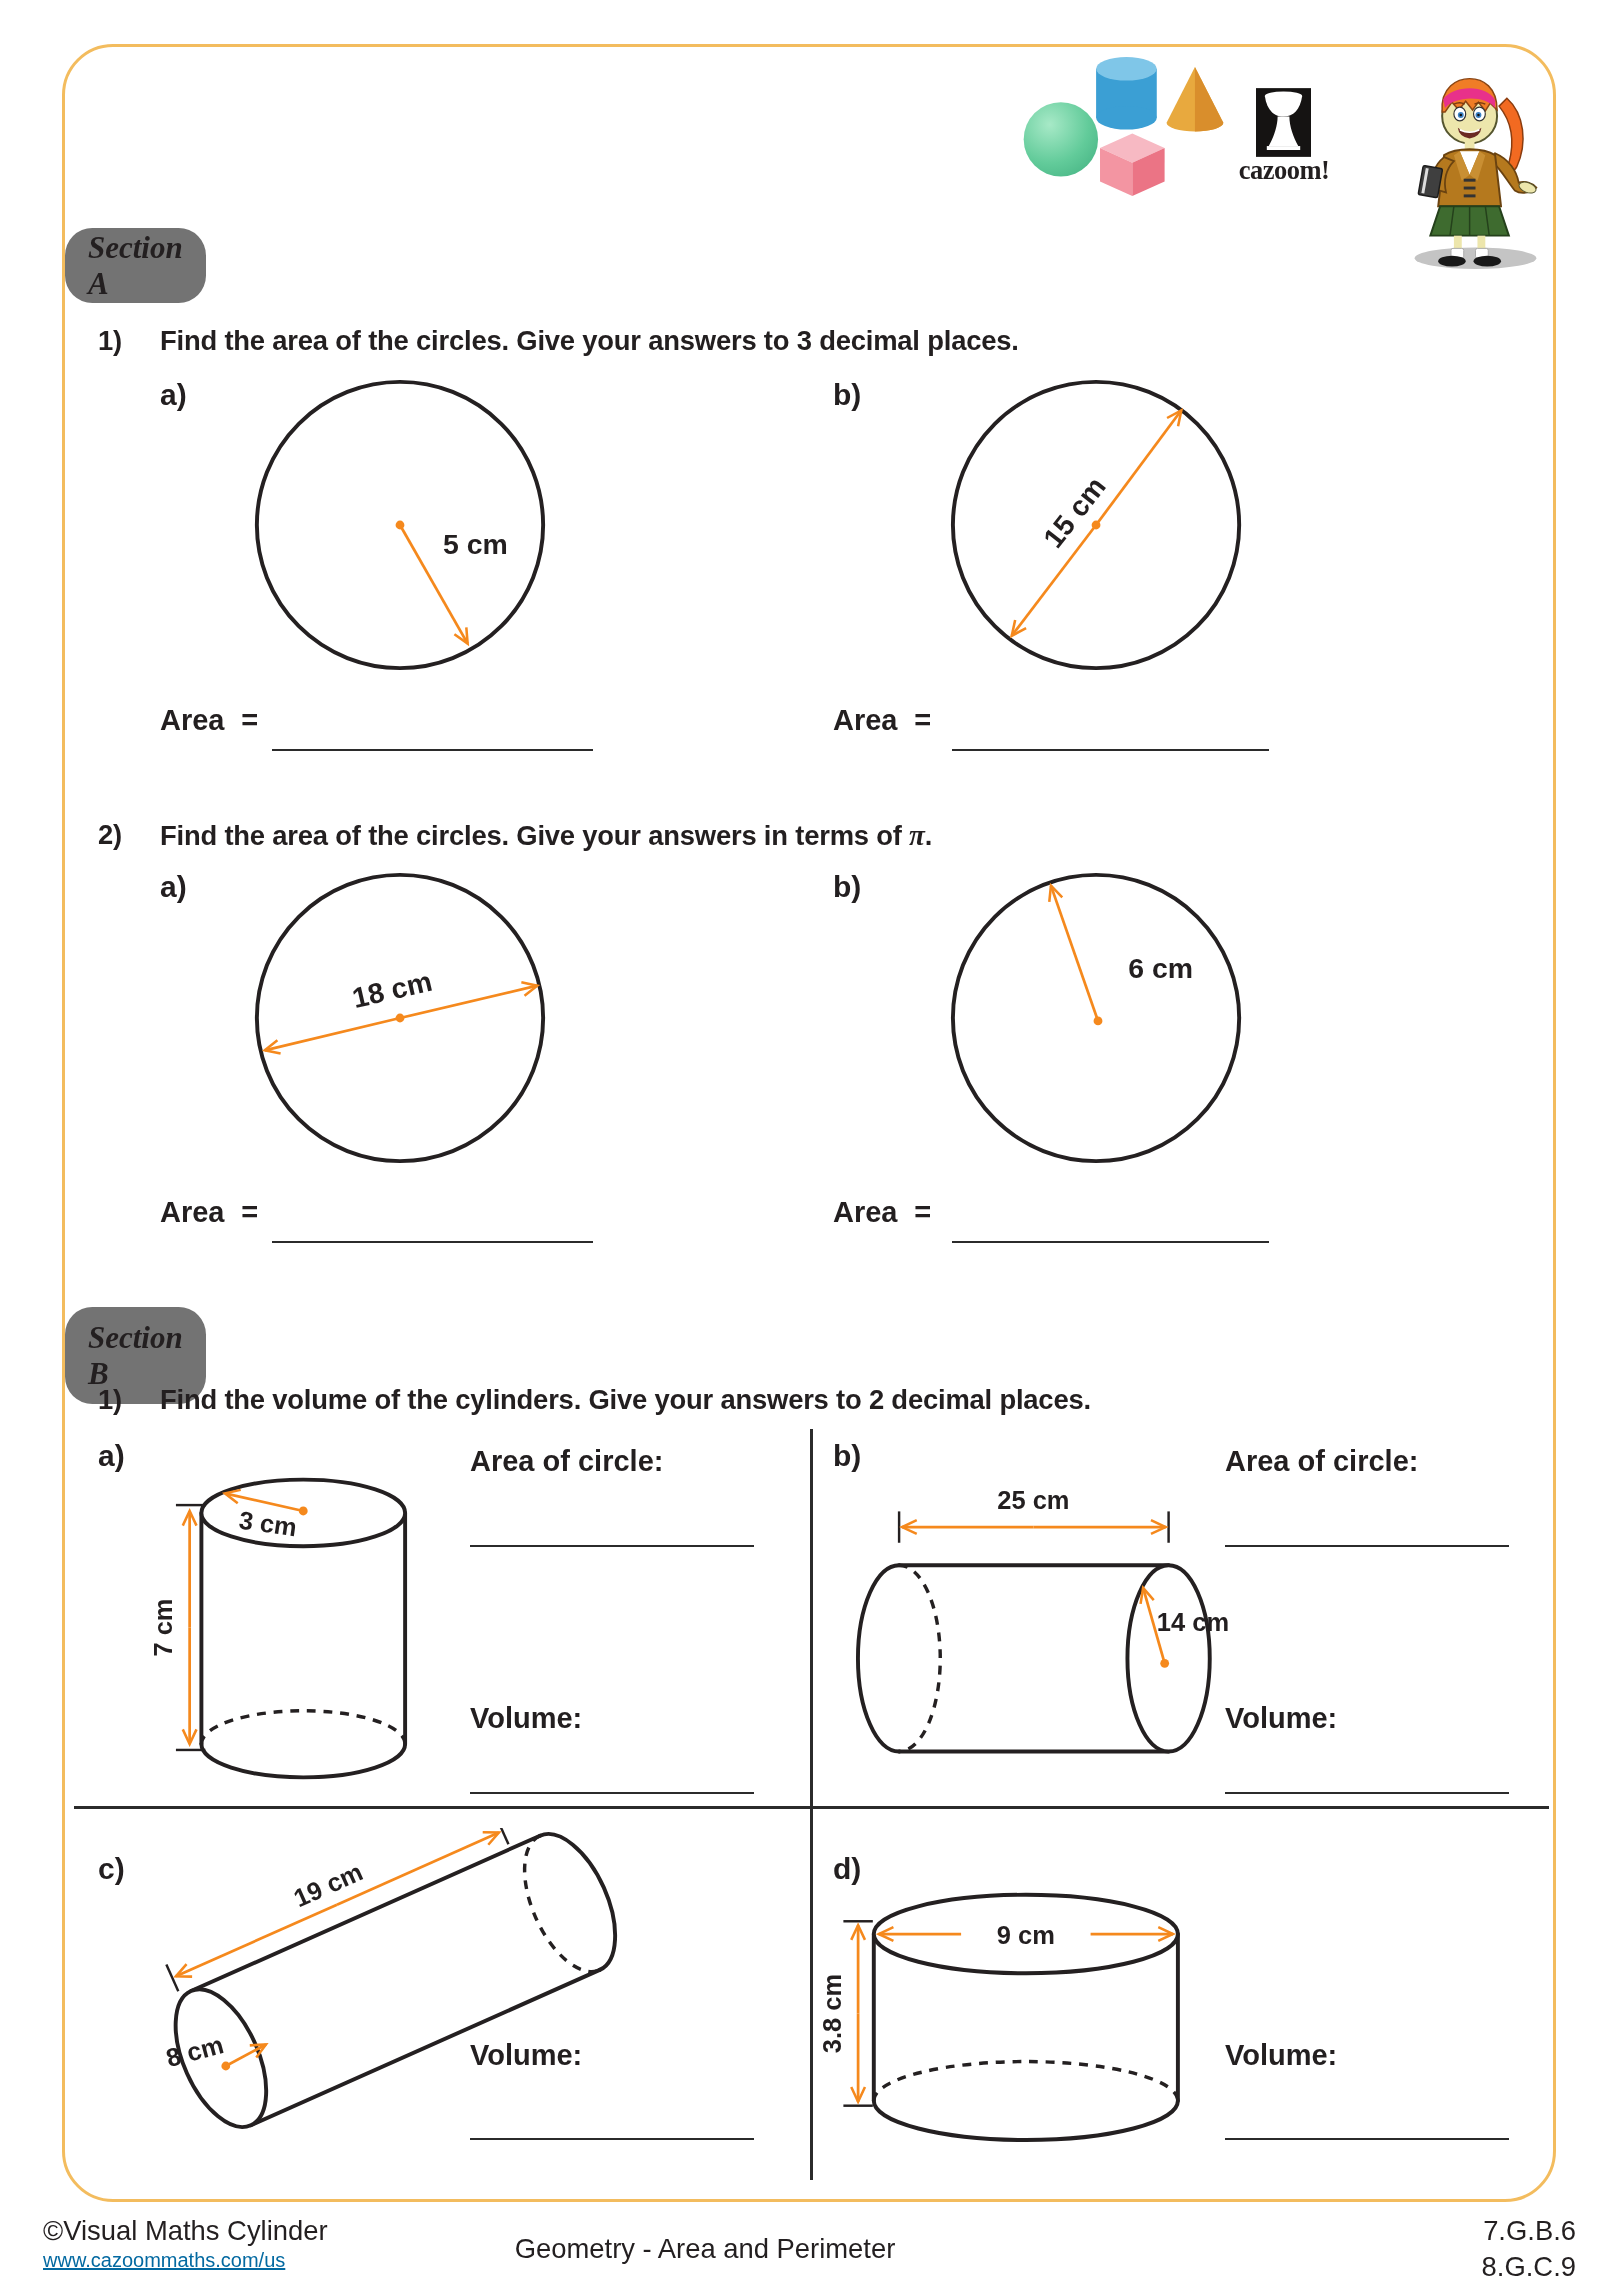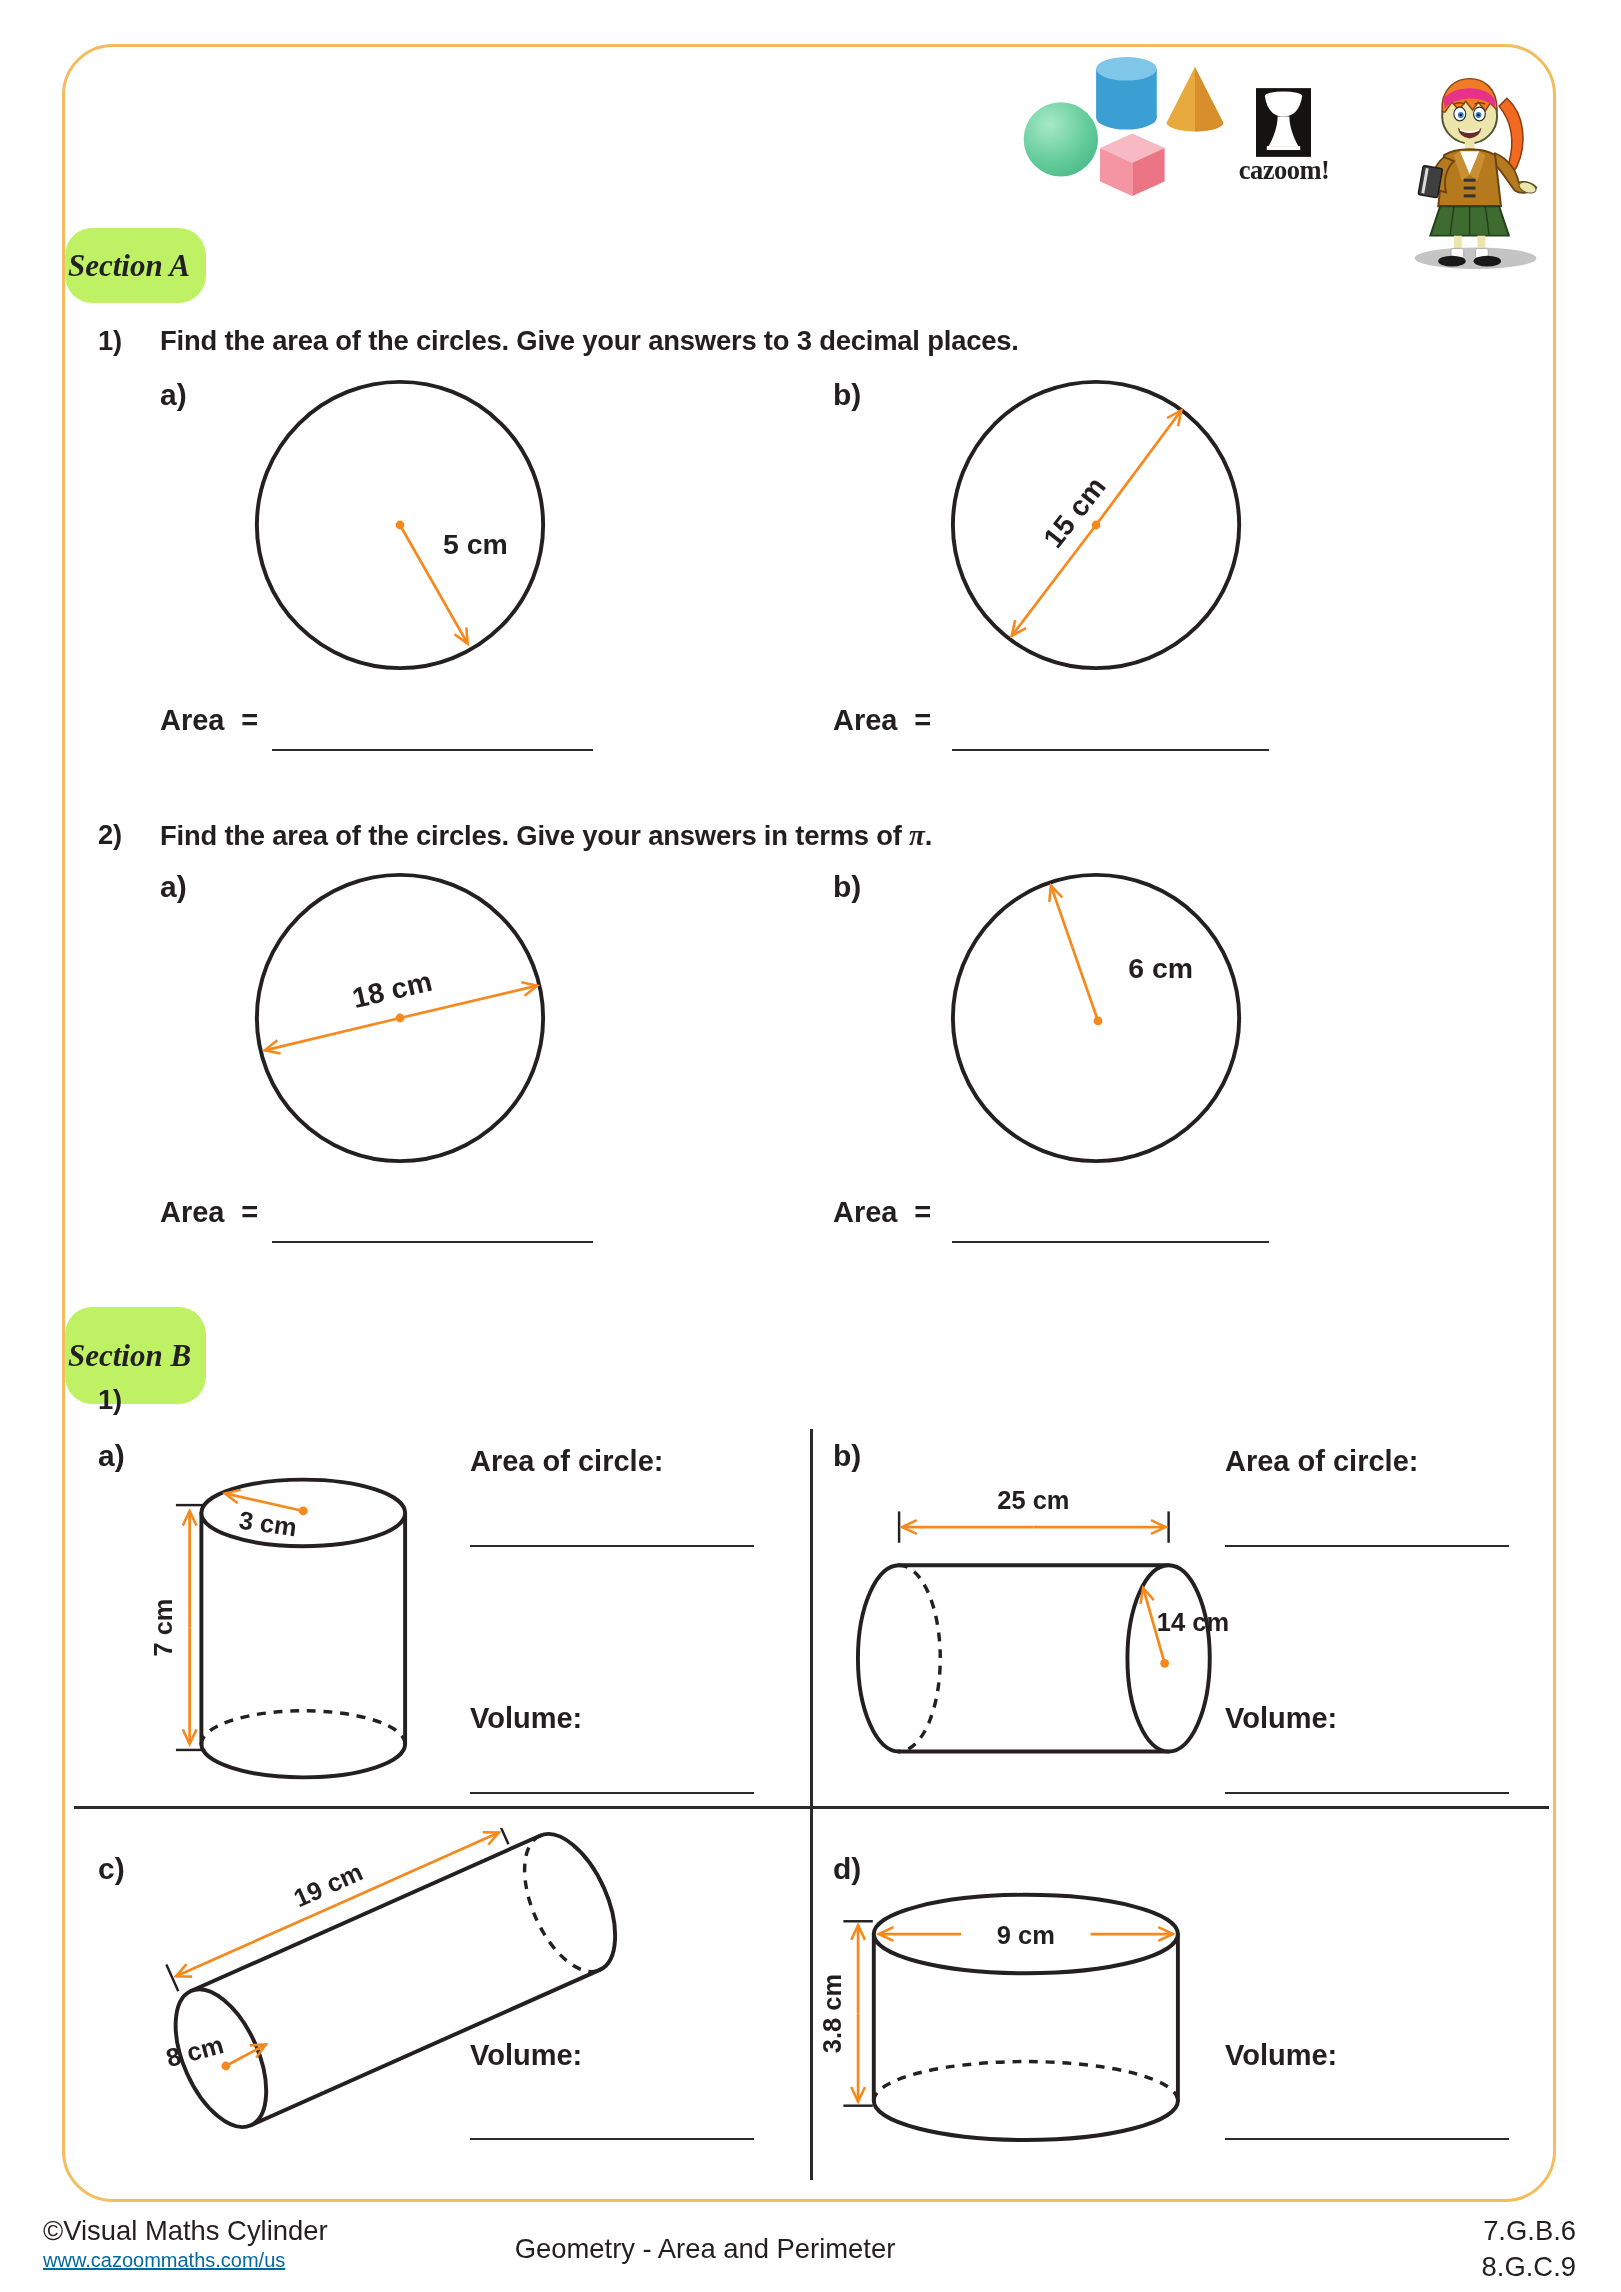--- a/index.html
+++ b/index.html
@@ -3,21 +3,21 @@
 <meta charset="utf-8">
 <style>
   html,body{margin:0;padding:0;background:#888;}
   .page{position:relative;width:1621px;height:2293px;background:#fff;overflow:hidden;
         font-family:"Liberation Sans",sans-serif;color:#231F20;}
   .abs{position:absolute;}
   .page-border{border:3.4px solid #F3BC5E;border-radius:51px;}
   .header-box{background:#FAF6EB;border:2.9px solid #1d1b1c;border-radius:37px;
               display:flex;align-items:center;padding-left:67px;box-sizing:border-box;}
   .title{font-size:53px;font-weight:bold;letter-spacing:-1px;}
-  .pill{background:#bef264;border-radius:27.4px;display:flex;align-items:center;padding-left:3px;box-sizing:border-box;}
+  .pill{background:#737373;border-radius:27.4px;display:flex;align-items:center;padding-left:23px;box-sizing:border-box;}
   .pill span{font-family:"Liberation Serif",serif;font-style:italic;font-weight:bold;font-size:31px;}
   .qnum,.qtext{font-size:27.4px;font-weight:bold;letter-spacing:-0.2px;}
   .pi{font-family:"Liberation Serif",serif;font-style:italic;font-size:29px;}
   .plabel{font-size:30px;font-weight:bold;}
   .flabel{font-size:29px;font-weight:bold;word-spacing:8.8px;}
   .clabel{font-size:29px;font-weight:bold;}
   .ans-line{border-bottom:2.9px solid #2b2b2b;height:0;}
   .vdiv{width:2.9px;background:#2b2b2b;}
   .hdiv{height:2.9px;background:#2b2b2b;}
   .ftext{font-size:27.4px;font-weight:normal;}
@@ -190,20 +190,21 @@
   <div class="abs flabel" style="left:160px;top:1196px;">Area =</div>
   <div class="abs ans-line" style="left:272px;top:1241px;width:321px;"></div>
   <div class="abs flabel" style="left:833px;top:1196px;">Area =</div>
   <div class="abs ans-line" style="left:952px;top:1241px;width:317px;"></div>
 
   <div class="abs pill" style="left:65px;top:1307px;width:141px;height:97px;">
     <span>Section B</span>
   </div>
 
   <div class="abs qnum" style="left:98px;top:1384px;">1)</div>
+  <div class="abs qtext" style="left:160px;top:1384px;">Find the volume of the cylinders. Give your answers to 2 decimal places.</div>
 
   <div class="abs vdiv" style="left:810px;top:1429px;height:751px;"></div>
   <div class="abs hdiv" style="left:74px;top:1806px;width:1475px;"></div>
 
   <div class="abs plabel" style="left:98px;top:1439px;">a)</div>
   <svg class="abs" style="left:125px;top:1462px;" width="333" height="333" viewBox="0 0 340 340">
     <defs>
         <marker id="mCA" viewBox="0 0 22 22" refX="19" refY="11" markerWidth="22" markerHeight="22" markerUnits="userSpaceOnUse" orient="auto">
       <path d="M4,4 L19,11 L4,18" fill="none" stroke="#F5891D" stroke-width="2.6"></path>
         </marker>

